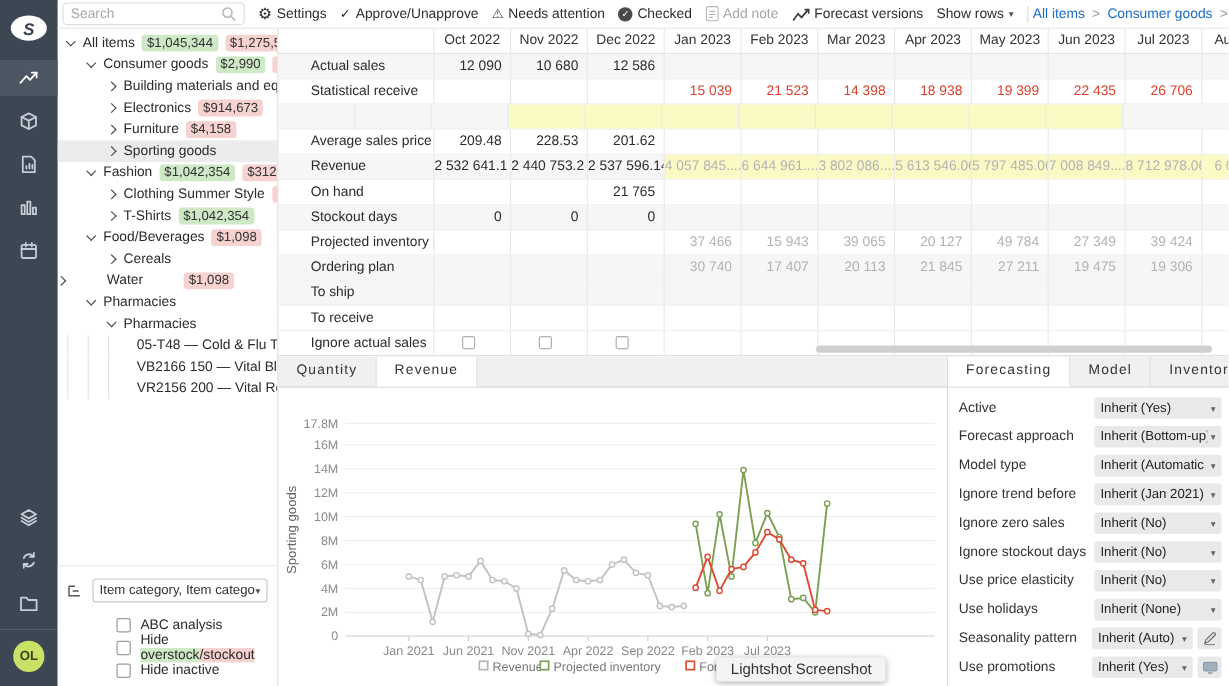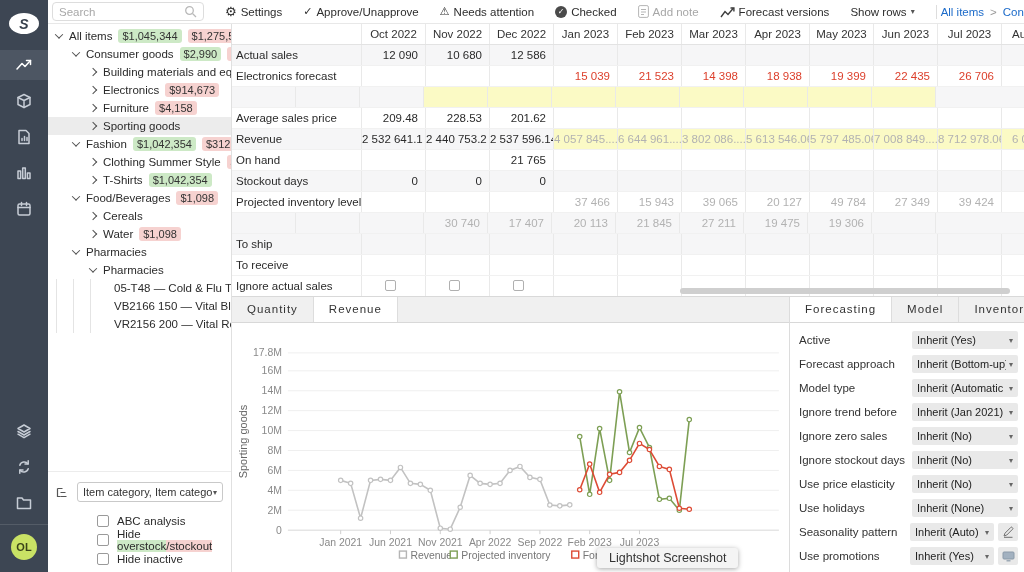--- a/index.html
+++ b/index.html
@@ -17,21 +17,21 @@
   .rail-item.sel svg { stroke:#ffffff; }
   .rail-spacer { flex:1; }
   .rail-foot { width:48px; border-top:1px solid rgba(255,255,255,.12); padding:9px 0 12px; display:flex; justify-content:center; }
   .avatar { width:26px; height:26px; border-radius:50%; background:#c9e265; color:#3a4419;
     font-size:11px; font-weight:bold; display:flex; align-items:center; justify-content:center; }
 
   .main { flex:1; display:flex; flex-direction:column; min-width:0; }
 
   
   .toolbar { height:24px; flex:none; display:flex; align-items:center; border-bottom:1px solid #e8e8e8;
-    white-space:nowrap; overflow:hidden; padding:0 10px 0 4px; gap:21px; font-size:11.5px; color:#2d2d2d; }
+    white-space:nowrap; overflow:hidden; padding:0 10px 0 4px; gap:11px; font-size:11.5px; color:#2d2d2d; }
   .search { width:152px; height:19px; border:1px solid #ddd; border-radius:4px; background:#fff;
     display:flex; align-items:center; padding:0 6px; color:#a8a8a8; flex:none; }
   .search span { flex:1; font-size:11.5px; }
   .tbtn { display:flex; align-items:center; gap:4px; cursor:pointer; background:none; border:none;
     font-size:11.5px; color:#2d2d2d; font-family:inherit; flex:none; }
   .tbtn.dis { color:#a7a7a7; }
   .gear { font-size:13px; line-height:1; }
   .chk { font-weight:bold; font-size:11px; }
   .warn { font-size:11px; }
   .ccheck { width:12px; height:12px; border-radius:50%; background:#4a4a4a; color:#fff; font-size:8px;
@@ -71,21 +71,21 @@
   .hl-green { background:#cde9c6; }
   .hl-red { background:#f6d2d0; }
 
   
   .workarea { flex:1; display:flex; flex-direction:column; min-width:0; }
   .tablewrap { height:272px; flex:none; position:relative; overflow:hidden; }
   .thead, .trow { display:flex; height:21px; }
   .thead { border-bottom:1px solid #e3e3e3; font-size:11.5px; color:#333; }
   .trow { border-bottom:1px solid #f1f1f1; }
   .trow.z { background:#f6f6f7; }
-  .tlabel { width:130px; flex:none; padding-left:4px; line-height:20px; font-size:11.5px;
+  .tlabel { width:130px; flex:none; padding-left:27px; line-height:20px; font-size:11.5px;
     border-right:1px solid #e9e9e9; white-space:nowrap; overflow:hidden; }
   .tcell { width:64px; flex:none; text-align:right; padding-right:7px; line-height:20px; font-size:11.5px;
     border-right:1px solid #e9e9e9; white-space:nowrap; overflow:hidden; }
   .tcell.th { text-align:center; padding-right:0; }
   .tcell:last-child { text-align:left; padding-left:10px; padding-right:0; }
   .tcell.red { color:#dc3f2b; }
   .tcell.gray { color:#b2b2b2; }
   .tcell.yellow { background:#fbfac5; }
   .tcell.ygray { background:#fbfac5; color:#b2b2b2; }
   .cbx { display:inline-block; width:11px; height:11px; border:1px solid #b0b0b0; border-radius:2px;
@@ -284,21 +284,21 @@
             </div>
             <div class="trow-s" style="padding-left: 25px;">
               <span class="chev dn"></span>
               <span class="tlb">Food/Beverages</span>
               <span class="bdg red">$1,098</span>
             </div>
             <div class="trow-s" style="padding-left: 42px;">
               <span class="chev rt"></span>
               <span class="tlb">Cereals</span>
             </div>
-            <div class="trow-s" style="padding-left: 42px;">
+            <div class="trow-s" style=" gap: 28px;">
               <span class="chev rt"></span>
               <span class="tlb">Water</span>
               <span class="bdg red">$1,098</span>
             </div>
             <div class="trow-s" style="padding-left: 25px;">
               <span class="chev dn"></span>
               <span class="tlb">Pharmacies</span>
             </div>
             <div class="trow-s" style="padding-left: 42px;">
               <span class="chev dn"></span>
@@ -376,21 +376,21 @@
                 <div class="tcell"></div>
                 <div class="tcell"></div>
                 <div class="tcell"></div>
                 <div class="tcell"></div>
                 <div class="tcell"></div>
                 <div class="tcell"></div>
                 <div class="tcell"></div>
                 <div class="tcell"></div>
               </div>
               <div class="trow">
-                <div class="tlabel">Electronics forecast</div>
+                <div class="tlabel">Statistical receive</div>
                 <div class="tcell"></div>
                 <div class="tcell"></div>
                 <div class="tcell"></div>
                 <div class="tcell red">15 039</div>
                 <div class="tcell red">21 523</div>
                 <div class="tcell red">14 398</div>
                 <div class="tcell red">18 938</div>
                 <div class="tcell red">19 399</div>
                 <div class="tcell red">22 435</div>
                 <div class="tcell red">26 706</div>
@@ -473,20 +473,21 @@
                 <div class="tcell gray">37 466</div>
                 <div class="tcell gray">15 943</div>
                 <div class="tcell gray">39 065</div>
                 <div class="tcell gray">20 127</div>
                 <div class="tcell gray">49 784</div>
                 <div class="tcell gray">27 349</div>
                 <div class="tcell gray">39 424</div>
                 <div class="tcell"></div>
               </div>
               <div class="trow z">
+                <div class="tlabel">Ordering plan</div>
                 <div class="tcell"></div>
                 <div class="tcell"></div>
                 <div class="tcell"></div>
                 <div class="tcell gray">30 740</div>
                 <div class="tcell gray">17 407</div>
                 <div class="tcell gray">20 113</div>
                 <div class="tcell gray">21 845</div>
                 <div class="tcell gray">27 211</div>
                 <div class="tcell gray">19 475</div>
                 <div class="tcell gray">19 306</div>

